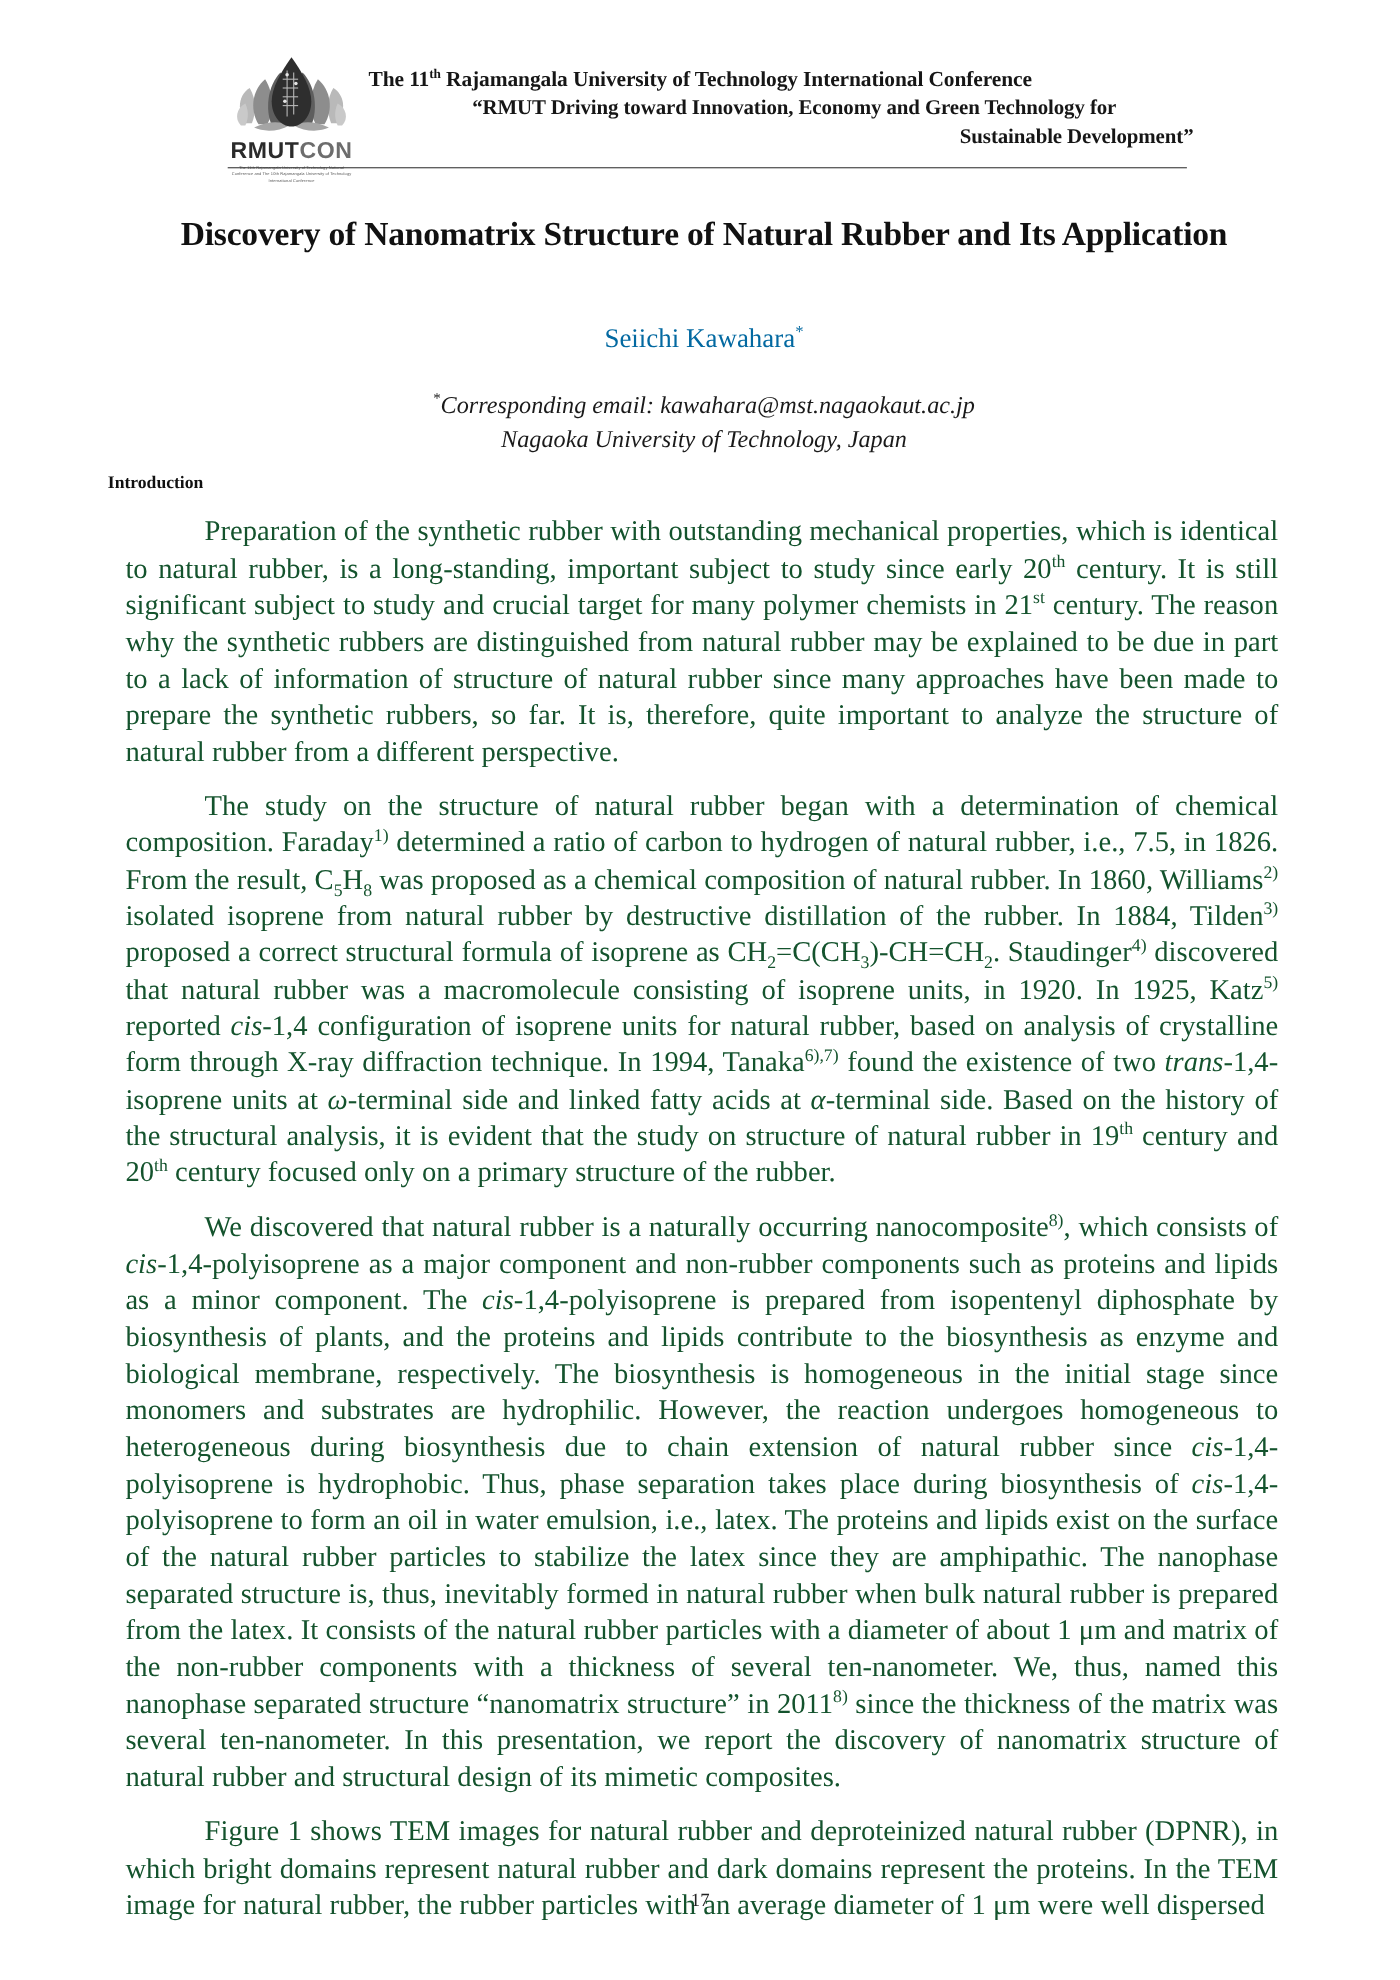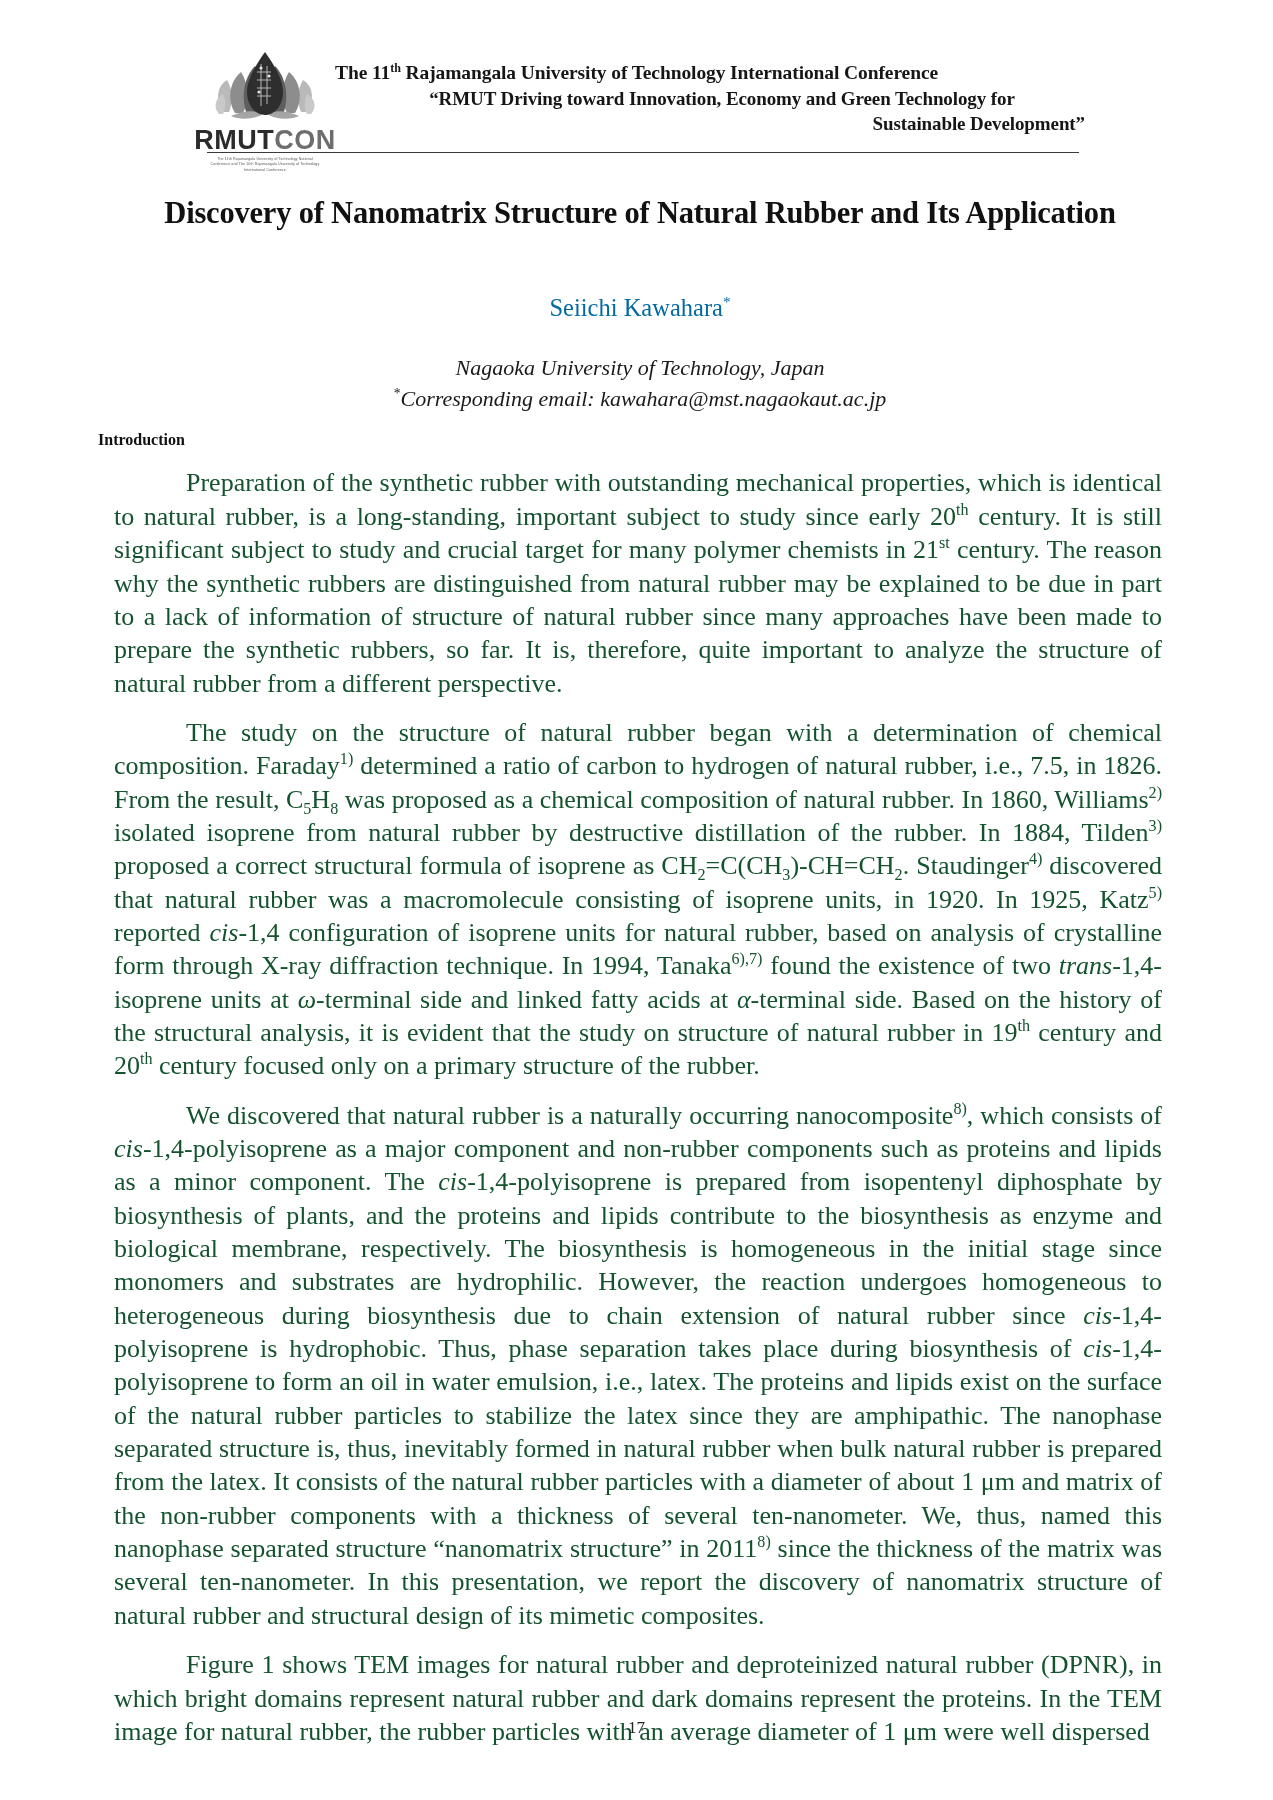--- a/index.html
+++ b/index.html
@@ -39,21 +39,21 @@
   .logo-mark {
     width: 104px;
     height: 76px;
     position: relative;
   }
   .logo-mark svg { display: block; }
   .logo-word {
     margin-top: 1px;
     font-family: "Liberation Sans", "DejaVu Sans", sans-serif;
     font-weight: bold;
-    font-size: 27px;
+    font-size: 21px;
     letter-spacing: 0.5px;
     color: #2b2b2b;
     line-height: 1;
     display: flex;
     align-items: center;
   }
   .logo-word .con {
     color: #6d6d6d;
   }
   .logo-sub {
@@ -243,22 +243,22 @@
   </div>
   <div class="hdr-rule"></div>
 
   <div class="title">Discovery of Nanomatrix Structure of Natural Rubber and Its Application</div>
 
   <div class="author">
     <span>Seiichi Kawahara</span><sup>*</sup>
   </div>
 
   <div class="affil">
+    <div><sup>*</sup><span>Corresponding email: kawahara@mst.nagaokaut.ac.jp</span></div>
     <div>Nagaoka University of Technology, Japan</div>
-    <div><sup>*</sup><span>Corresponding email: kawahara@mst.nagaokaut.ac.jp</span></div>
   </div>
 
   <div class="body-col">
 
     <h2 class="section">Introduction</h2>
 
     <p class="para">Preparation of the synthetic rubber with outstanding mechanical properties, which is identical to natural rubber, is a long-standing, important subject to study since early 20<sup>th</sup> century. It is still significant subject to study and crucial target for many polymer chemists in 21<sup>st</sup> century. The reason why the synthetic rubbers are distinguished from natural rubber may be explained to be due in part to a lack of information of structure of natural rubber since many approaches have been made to prepare the synthetic rubbers, so far. It is, therefore, quite important to analyze the structure of natural rubber from a different perspective.</p>
 
     <p class="para">The study on the structure of natural rubber began with a determination of chemical composition. Faraday<sup>1)</sup> determined a ratio of carbon to hydrogen of natural rubber, i.e., 7.5, in 1826. From the result, C<sub>5</sub>H<sub>8</sub> was proposed as a chemical composition of natural rubber. In 1860, Williams<sup>2)</sup> isolated isoprene from natural rubber by destructive distillation of the rubber. In 1884, Tilden<sup>3)</sup> proposed a correct structural formula of isoprene as CH<sub>2</sub>=C(CH<sub>3</sub>)-CH=CH<sub>2</sub>. Staudinger<sup>4)</sup> discovered that natural rubber was a macromolecule consisting of isoprene units, in 1920. In 1925, Katz<sup>5)</sup> reported <span class="it">cis</span>-1,4 configuration of isoprene units for natural rubber, based on analysis of crystalline form through X-ray diffraction technique. In 1994, Tanaka<sup>6),7)</sup> found the existence of two <span class="it">trans</span>-1,4-isoprene units at <span class="it">ω</span>-terminal side and linked fatty acids at <span class="it">α</span>-terminal side. Based on the history of the structural analysis, it is evident that the study on structure of natural rubber in 19<sup>th</sup> century and 20<sup>th</sup> century focused only on a primary structure of the rubber.</p>
 

